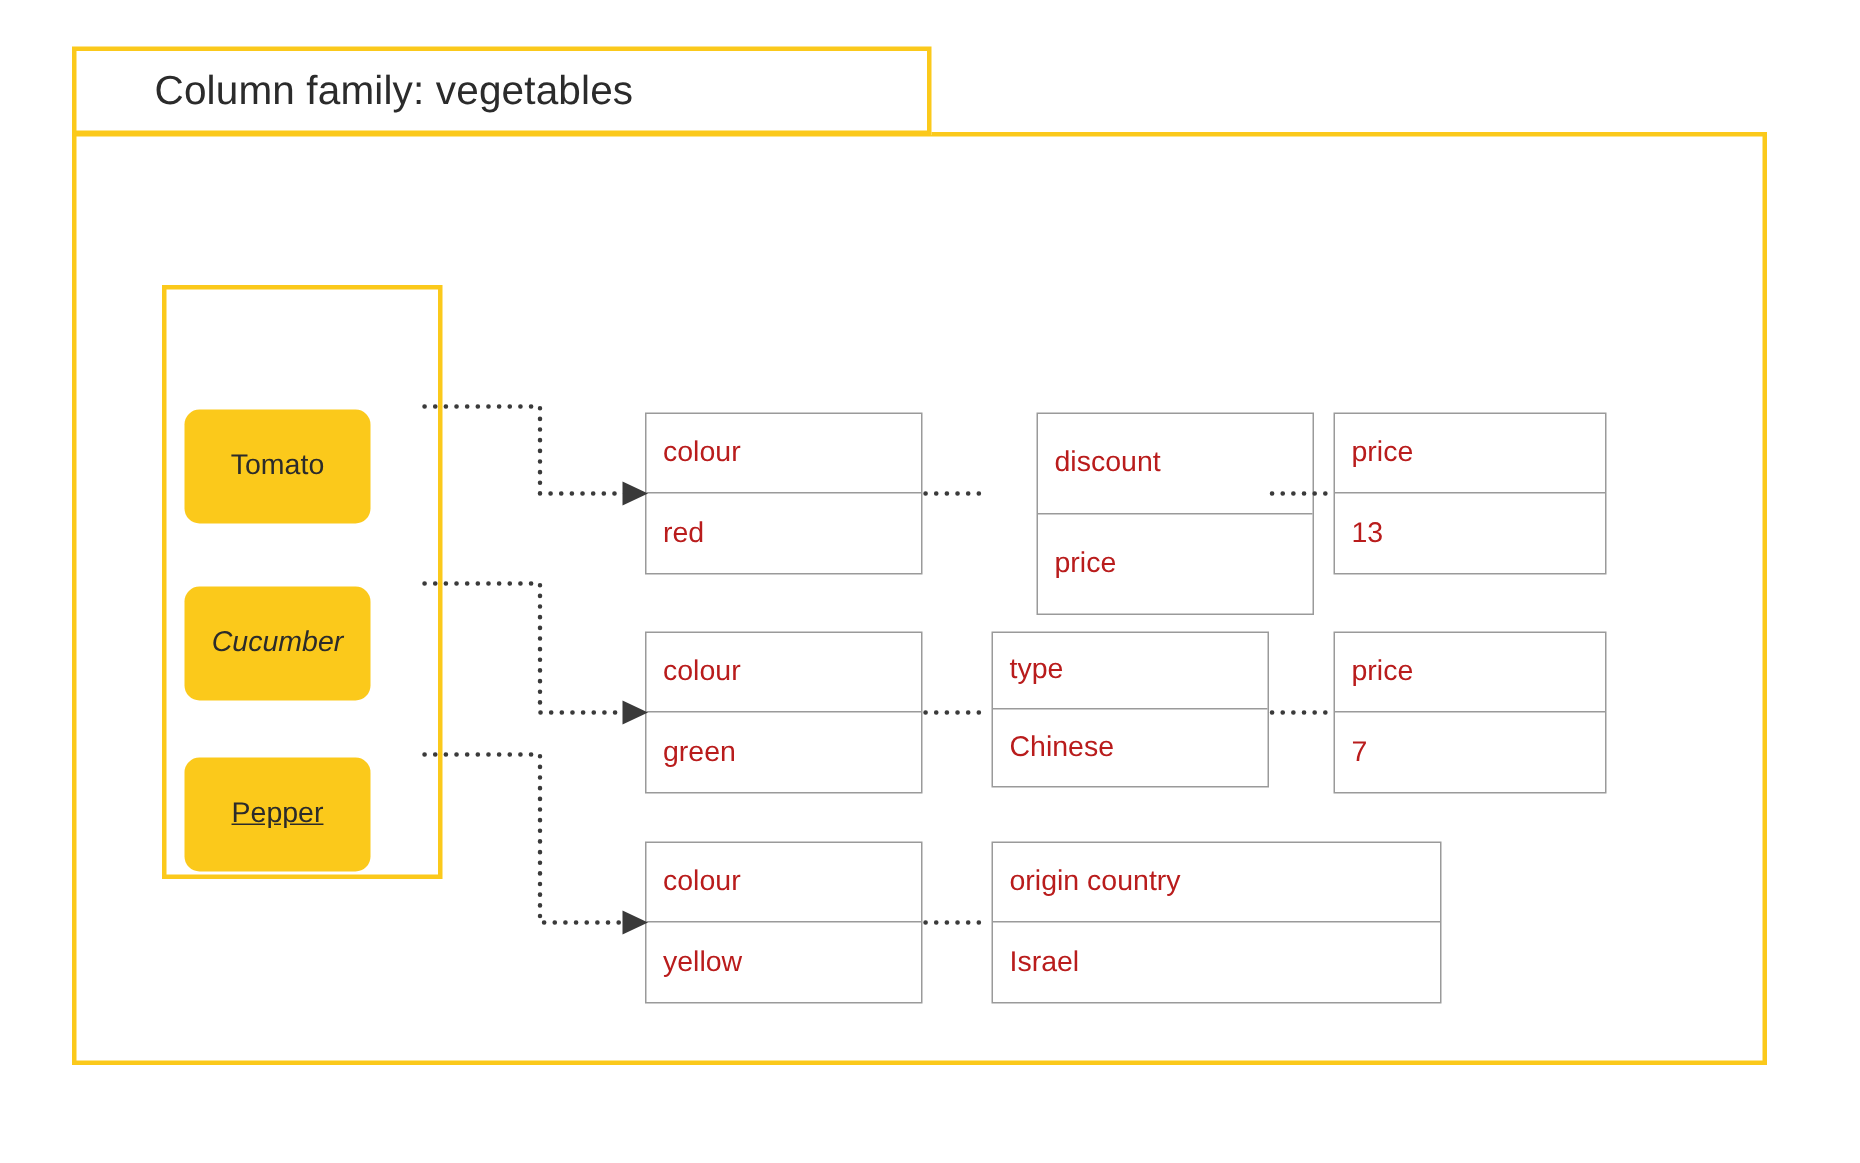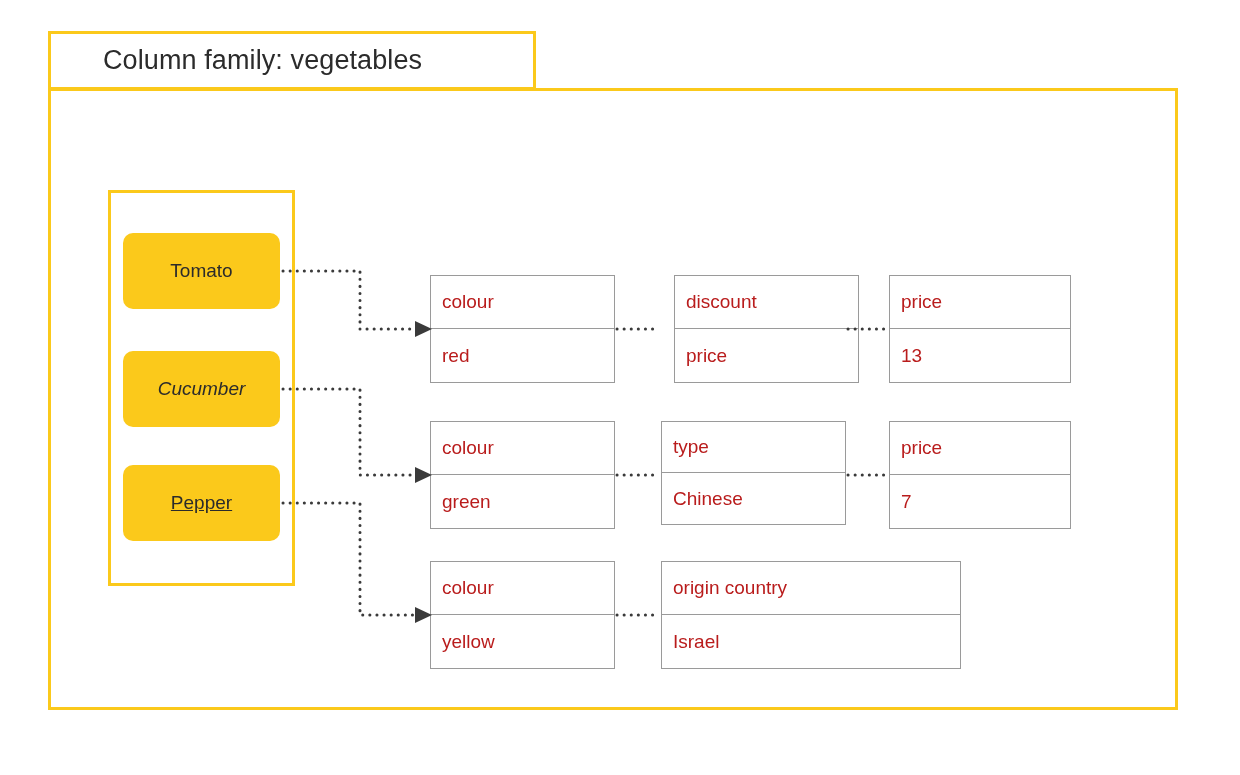--- a/index.html
+++ b/index.html
@@ -26,21 +26,21 @@
     border: 3px solid #FBC91B;
     box-sizing: border-box;
     background: #ffffff;
   }
 
   
   #cf-title-tab {
     position: absolute;
     left: 48px;
     top: 31px;
-    width: 488px;
+    width: 573px;
     height: 59px;
     border: 3px solid #FBC91B;
     box-sizing: border-box;
     background: #ffffff;
     display: flex;
     align-items: center;
     z-index: 3;
   }
   #cf-title-text {
     padding-left: 52px;
@@ -60,31 +60,32 @@
     height: 396px;
     border: 3px solid #FBC91B;
     box-sizing: border-box;
     background: #ffffff;
     z-index: 2;
   }
 
   .rowkey {
     position: absolute;
     left: 123px;
-    width: 157px;
+    width: 124px;
     height: 76px;
     background: #FBC91B;
     border-radius: 10px;
     display: flex;
     align-items: center;
     justify-content: center;
     font-size: 19px;
     color: #2b2b2b;
     z-index: 4;
     white-space: nowrap;
+    margin-top: 40px;
   }
   #rowkey-0 { top: 233px; }
   #rowkey-1 { top: 351px; font-style: italic; }
   #rowkey-2 { top: 465px; text-decoration: underline; }
 
   
   .cellbox {
     position: absolute;
     box-sizing: border-box;
     border: 1.5px solid #9a9a9a;
@@ -100,21 +101,21 @@
     padding-left: 11px;
     font-size: 19px;
     color: #b91c1c;
     box-sizing: border-box;
     white-space: nowrap;
   }
   .cell-key { border-bottom: 1.5px solid #9a9a9a; }
 
   
   #cell-0-0 { left: 430px; top: 275px; width: 185px; height: 108px; }
-  #cell-0-1 { left: 674px; top: 275px; width: 185px; height: 108px; }
+  #cell-0-1 { left: 691px; top: 275px; width: 185px; height: 135px; }
   #cell-0-2 { left: 889px; top: 275px; width: 182px; height: 108px; }
   
   #cell-1-0 { left: 430px; top: 421px; width: 185px; height: 108px; }
   #cell-1-1 { left: 661px; top: 421px; width: 185px; height: 104px; }
   #cell-1-2 { left: 889px; top: 421px; width: 182px; height: 108px; }
   
   #cell-2-0 { left: 430px; top: 561px; width: 185px; height: 108px; }
   #cell-2-1 { left: 661px; top: 561px; width: 300px; height: 108px; }
 
   

